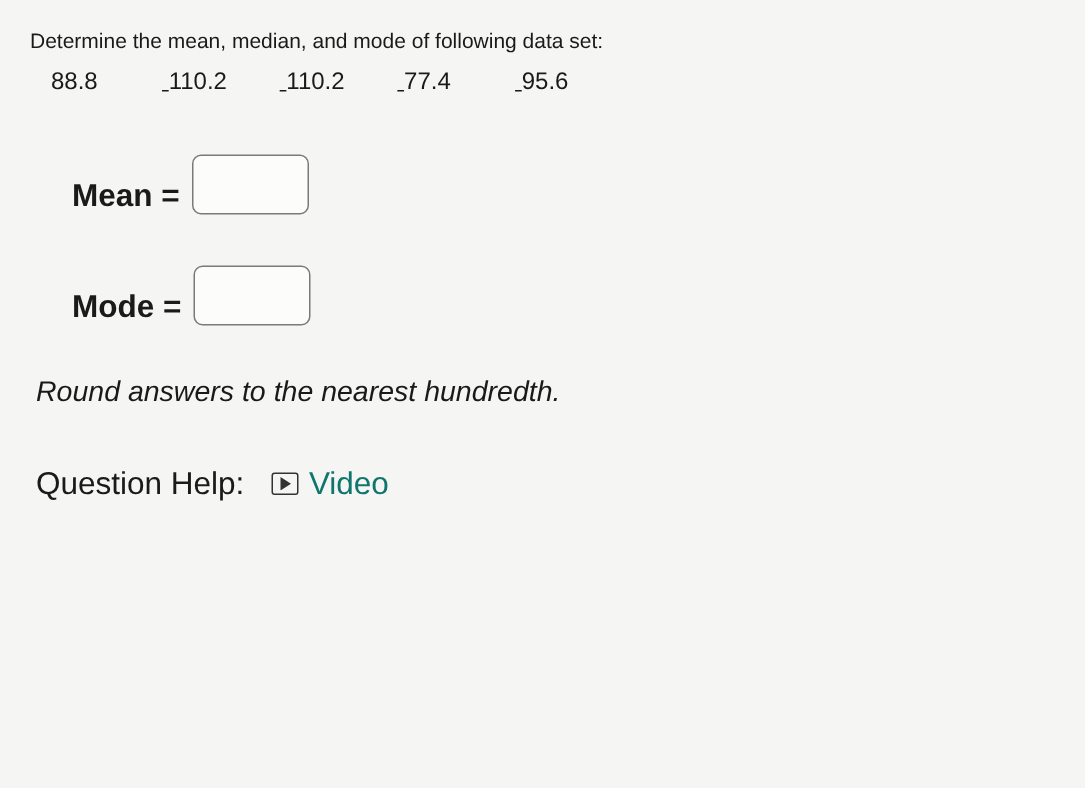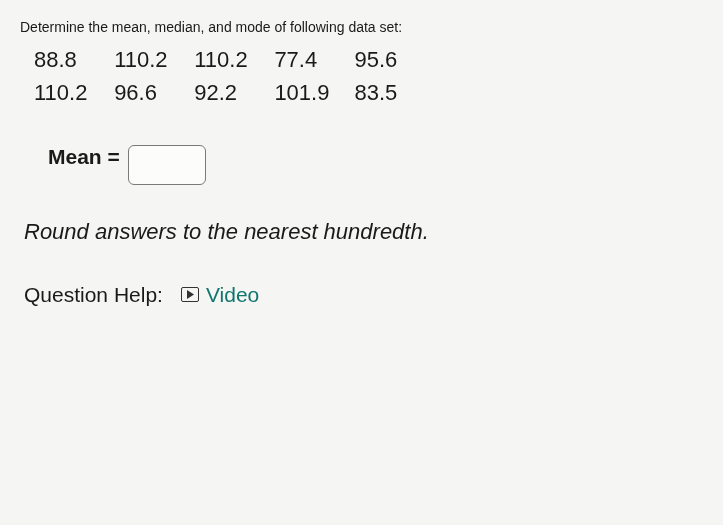--- a/index.html
+++ b/index.html
@@ -16,56 +16,57 @@
       padding: 18px 20px;
       position: relative;
     }
     .prompt {
       font-size: 14px;
       line-height: 1.35;
       margin-bottom: 6px;
     }
     .data-rows {
       margin-left: 14px;
-      font-size: 22px;
+      font-size: 16px;
       line-height: 1.5;
+      text-decoration: underline;
     }
     .data-row span {
       display: inline-block;
       min-width: 70px;
       margin-right: 4px;
     }
     .answers {
       margin-top: 36px;
       margin-left: 28px;
     }
     .ans-line {
       display: flex;
-      align-items: flex-start;
+      align-items: flex-end;
       margin-bottom: 34px;
       font-size: 21px;
     }
     .ans-label {
       font-weight: bold;
     }
     .ans-input {
       width: 78px;
       height: 40px;
       border: 1.5px solid #7a7a7a;
       border-radius: 6px;
       background: #fcfcfa;
       font-size: 18px;
       padding: 4px 6px;
       margin-left: 8px;
     }
     .note {
       margin-top: 10px;
       margin-left: 4px;
       font-style: italic;
-      font-size: 22px;
+      font-size: 19px;
     }
     .help-row {
       margin-top: 38px;
       margin-left: 4px;
       font-size: 21px;
       display: flex;
       align-items: flex-end;
     }
     .help-label {
       margin-right: 18px;
@@ -97,32 +98,29 @@
 <div class="prompt">Determine the mean, median, and mode of following data set:</div>
 
 <div class="data-rows">
   <div class="data-row">
     <span>88.8</span>
     <span>110.2</span>
     <span>110.2</span>
     <span>77.4</span>
     <span>95.6</span>
   </div>
-  <div class="data-row">
-    <span>110.2</span>
-    <span>96.6</span>
-    <span>92.2</span>
-    <span>101.9</span>
-    <span>83.5</span>
-  </div>
 </div>
 
 <div class="answers">
   <div class="ans-line">
     <span class="ans-label">Mean =</span>
+    <input class="ans-input" type="text" value="" style="">
+  </div>
+  <div class="ans-line">
+    <span class="ans-label">Mode =</span>
     <input class="ans-input" type="text" value="" style="">
   </div>
 </div>
 
 <div class="note">Round answers to the nearest hundredth.</div>
 
 <div class="help-row">
   <span class="help-label">Question Help:</span>
   <span class="video-link">
     <span class="video-icon">

